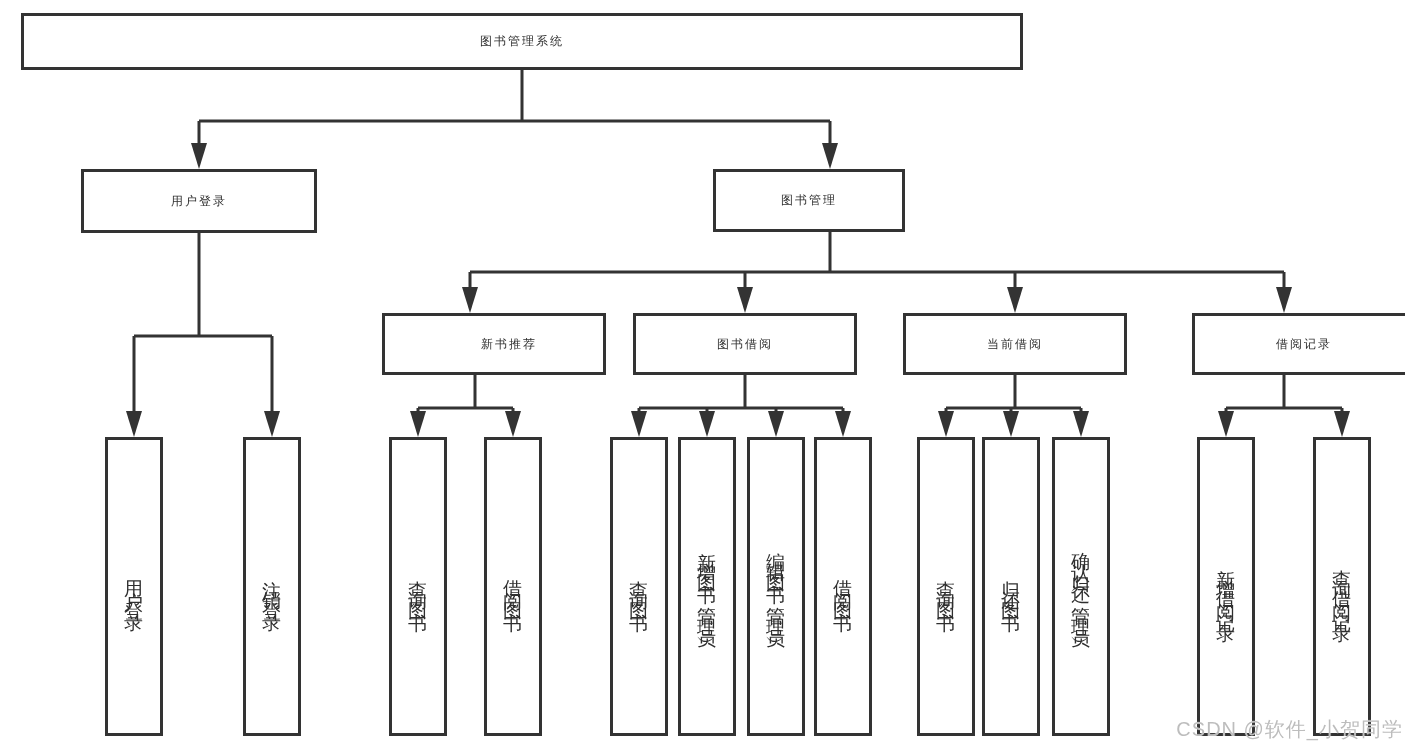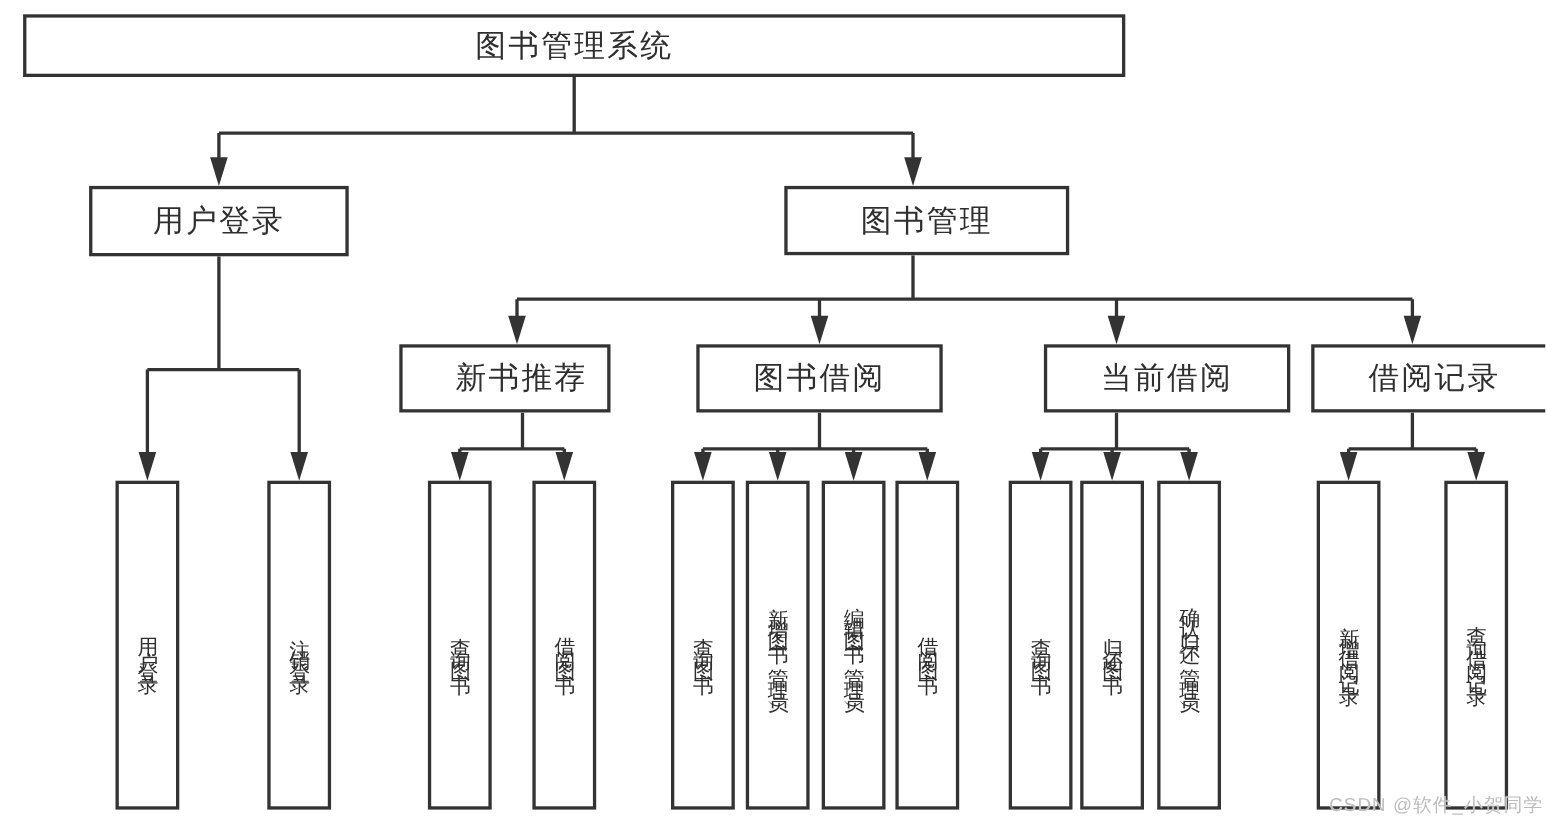--- a/index.html
+++ b/index.html
@@ -26,37 +26,37 @@
     box-sizing: border-box;
     border: 3px solid #333333;
     background: #ffffff;
     display: flex;
     align-items: center;
     justify-content: center;
     color: #2f2f2f;
     z-index: 1;
   }
   .hbox {
-    font-size: 28px;
+    font-size: 12px;
     letter-spacing: 2px;
     white-space: nowrap;
   }
   .vbox span {
     writing-mode: vertical-rl;
     text-orientation: mixed;
     font-size: 19px;
     letter-spacing: 11px;
     line-height: 1;
     color: #2f2f2f;
   }
   #watermark {
     position: absolute;
     right: 2px;
     bottom: 4px;
-    font-size: 17px;
+    font-size: 20px;
     letter-spacing: 1px;
     color: #bdbdbd;
     z-index: 2;
     white-space: nowrap;
     text-shadow: 0 0 1px #ffffff;
   }
 </style>
 </head>
 <body>
 
@@ -102,31 +102,31 @@
     </g>
   </svg>
 
   <div class="node hbox" style="left:21px; top:13px; width:1002px; height:57px;">
     <span>图书管理系统</span>
   </div>
 
   <div class="node hbox" style="left:81px; top:169px; width:236px; height:64px;">
     <span>用户登录</span>
   </div>
-  <div class="node hbox" style="left:713px; top:169px; width:259px; height:63px;">
+  <div class="node hbox" style="left:713px; top:169px; width:192px; height:63px;">
     <span>图书管理</span>
   </div>
 
-  <div class="node hbox" style="left:363px; top:313px; width:192px; height:62px;padding-left:30px;">
+  <div class="node hbox" style="left:382px; top:313px; width:224px; height:62px;padding-left:30px;">
     <span>新书推荐</span>
   </div>
   <div class="node hbox" style="left:633px; top:313px; width:224px; height:62px;justify-content:center;">
     <span>图书借阅</span>
   </div>
-  <div class="node hbox" style="left:903px; top:313px; width:224px; height:62px;margin-left:46px;">
+  <div class="node hbox" style="left:903px; top:313px; width:224px; height:62px;">
     <span>当前借阅</span>
   </div>
   <div class="node hbox" style="left:1172px; top:313px; width:224px; height:62px;margin-left:20px;">
     <span>借阅记录</span>
   </div>
 
   <div class="node vbox" style="left:105px; top:437px; width:58px; height:299px;">
     <span>用户登录</span>
   </div>
   <div class="node vbox" style="left:243px; top:437px; width:58px; height:299px;">

